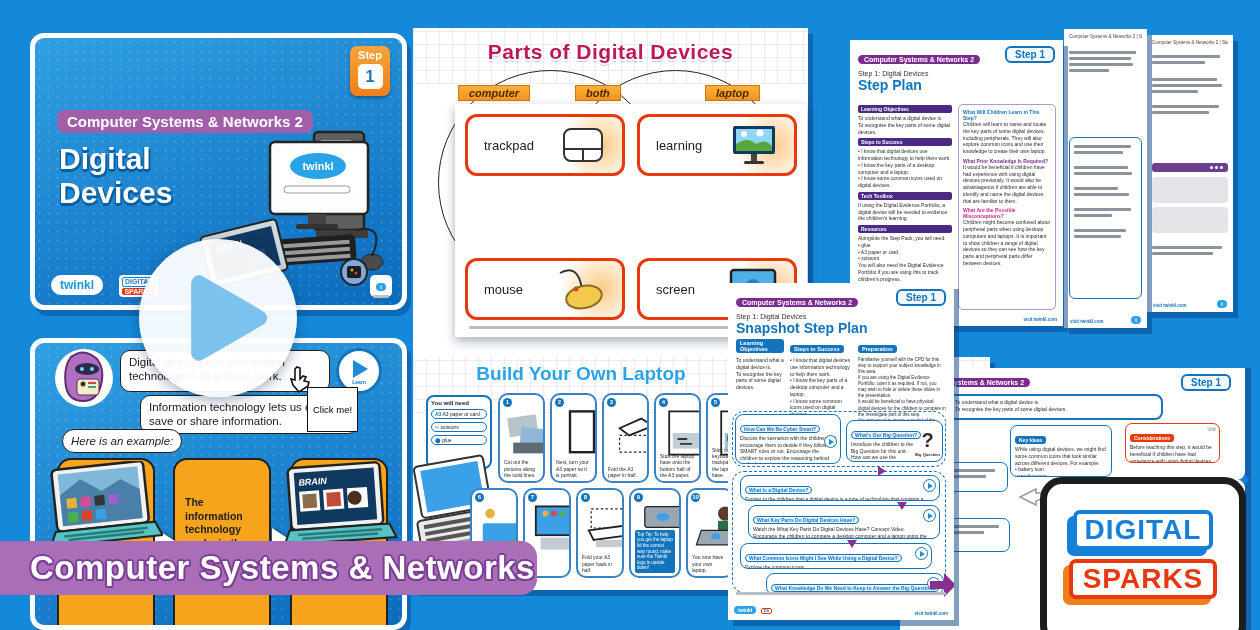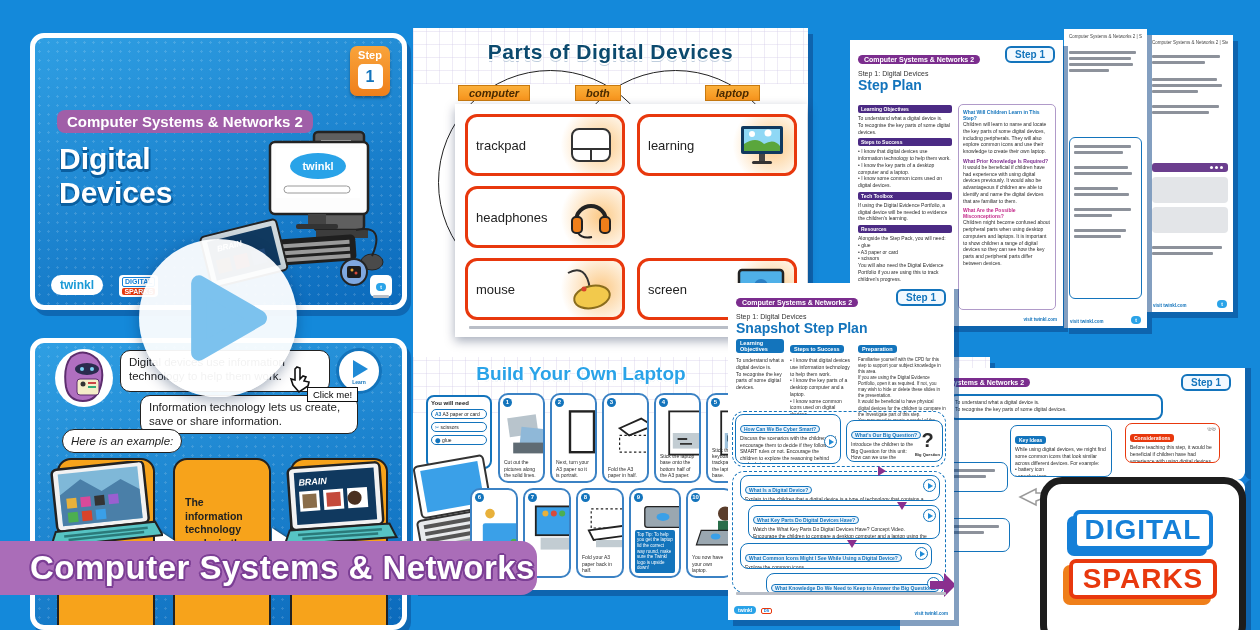--- a/index.html
+++ b/index.html
@@ -24,21 +24,21 @@
   .gbox{background:#e3e5e8;border-radius:4px;position:absolute}
   .pbar{position:absolute;background:#6b3e8e;height:9px;border-radius:3px}
   .pbar i{position:absolute;right:5px;top:3px;width:3px;height:3px;border-radius:50%;background:#fff;box-shadow:-5px 0 0 #fff,-10px 0 0 #fff}
   .flow{position:absolute;border:1.5px solid #1374bc;border-radius:8px;background:#fff;padding:2px 4px;overflow:hidden}
   .fh{display:inline-block;border:1px solid #1374bc;color:#1374bc;background:#eaf4fd;font-weight:bold;font-size:5px;border-radius:4px;padding:0 3px;margin-bottom:1px;white-space:nowrap}
   .fb{font-size:5px;line-height:1.3;color:#2b2b2b}
   .dashwrap{position:absolute;border:1.5px dashed #1374bc;border-radius:12px}
   .mlearn{position:absolute;width:13px;height:13px;border:1.5px solid #1374bc;border-radius:50%;background:#fff}
   .mlearn b{position:absolute;left:4px;top:3px;width:0;height:0;border-left:5px solid #1f8ad6;border-top:3px solid transparent;border-bottom:3px solid transparent}
   .chev{position:absolute;width:0;height:0;border-top:5px solid transparent;border-bottom:5px solid transparent;border-left:8px solid #8a2f8e}
-  .pcard{position:absolute;border:3px solid #e8380d;border-radius:12px;background:#fff;display:flex;align-items:center;justify-content:space-between;padding:4px 8px;overflow:hidden}
+  .pcard{position:absolute;border:3px solid #e8380d;border-radius:12px;background:#fff;display:flex;align-items:center;justify-content:space-between;padding:4px 16px;overflow:hidden}
   .pcard .glow{position:absolute;right:-8px;top:-8px;bottom:-8px;width:72px;background:radial-gradient(circle at 60% 50%, rgba(250,166,54,.6), rgba(250,166,54,0) 72%)}
   .pcard .lbl{font-size:13px;color:#222;z-index:2}
   .pcard .ic{z-index:2}
   .vlabel{position:absolute;background:linear-gradient(#fbb03b,#f7941d);border:1px solid #c87a10;font-weight:bold;font-style:italic;font-size:11px;color:#4a2a00;padding:1px 10px}
   .circuit{position:absolute;left:0;right:0;top:0;height:56px;opacity:.45;
     background-image:repeating-linear-gradient(0deg, rgba(150,130,200,.35) 0 1px, transparent 1px 13px),repeating-linear-gradient(90deg, rgba(150,130,200,.35) 0 1px, transparent 1px 13px)}
   .bcard{position:absolute;border:2px solid #3b82c4;border-radius:10px;background:#fff;overflow:hidden}
   .bnum{position:absolute;left:3px;top:3px;width:9px;height:9px;border-radius:50%;background:#1374bc;color:#fff;font-size:6px;font-weight:bold;text-align:center;line-height:9px}
   .bimg{position:absolute;left:6px;top:14px;right:6px;height:48px}
   .bcap{position:absolute;left:4px;bottom:3px;right:4px;font-size:5px;line-height:1.25;color:#2b2b2b}
@@ -145,21 +145,21 @@
     <span class="sm2">SPARKS</span>
   </div>
   <div class="abs" style="right:10px;bottom:8px;width:22px;height:22px;background:#fff;border-radius:5px;text-align:center">
     <span class="tinycloud" style="margin-top:3px">t</span>
     <div class="ml" style="margin:2px 3px"></div>
   </div>
 </div>
 
 <div class="page" style="left:413px;top:28px;width:395px;height:346px;z-index:20">
   <div class="circuit"></div>
-  <div class="abs" style="left:0;right:0;top:12px;text-align:center;font-size:21px;font-weight:bold;color:#0c4a6e;letter-spacing:.5px;
+  <div class="abs" style="left:0;right:0;top:12px;text-align:center;font-size:21px;font-weight:bold;color:#be185d;letter-spacing:.5px;
        text-shadow:1.5px 0 0 #fff,-1.5px 0 0 #fff,0 1.5px 0 #fff,0 -1.5px 0 #fff,0 2.5px 0 rgba(0,60,120,.25)">Parts of Digital Devices</div>
   <div class="abs" style="left:25px;top:42px;width:225px;height:225px;border:1.5px solid #222;border-radius:50%"></div>
   <div class="abs" style="left:150px;top:42px;width:225px;height:225px;border:1.5px solid #222;border-radius:50%"></div>
   <span class="vlabel" style="left:45px;top:57px">computer</span>
   <span class="vlabel" style="left:162px;top:57px">both</span>
   <span class="vlabel" style="left:292px;top:57px">laptop</span>
   <div class="ml abs" style="left:20px;right:20px;bottom:6px"></div>
 </div>
 
 <div class="page" style="left:455px;top:104px;width:352px;height:233px;z-index:30;box-shadow:0 4px 10px rgba(0,20,60,.35)">
@@ -180,30 +180,20 @@
       <rect x="3" y="2" width="42" height="28" rx="2" fill="#10395f"></rect>
       <rect x="6" y="5" width="36" height="22" fill="#8fd8f5"></rect>
       <path d="M6 27 L6 20 Q18 12 26 20 Q36 14 42 22 L42 27 Z" fill="#5aa63c"></path>
       <circle cx="14" cy="10" r="3" fill="#fff"></circle>
         <circle cx="30" cy="9" r="3.5" fill="#fff"></circle>
       <rect x="21" y="30" width="6" height="7" fill="#444"></rect>
         <rect x="14" y="37" width="20" height="3" rx="1.5" fill="#333"></rect>
     </svg>
   </div>
 
-  <div class="pcard" style="left:10px;top:82px;width:160px;height:62px">
-    <div class="glow"></div>
-    <span class="lbl">headphones</span>
-    <svg class="ic" width="46" height="44" viewBox="0 0 46 44">
-      <path d="M8 26 a15 15 0 0 1 30 0" fill="none" stroke="#222" stroke-width="4"></path>
-      <rect x="4" y="22" width="10" height="16" rx="4" fill="#ef7f1a" stroke="#222" stroke-width="2"></rect>
-      <rect x="32" y="22" width="10" height="16" rx="4" fill="#ef7f1a" stroke="#222" stroke-width="2"></rect>
-      <path d="M10 38 q4 6 14 4" fill="none" stroke="#222" stroke-width="2"></path>
-    </svg>
-  </div>
 
   <div class="pcard" style="left:182px;top:154px;width:160px;height:62px">
     <div class="glow"></div>
     <span class="lbl">screen</span>
     <svg class="ic" width="50" height="42" viewBox="0 0 50 42">
       <rect x="3" y="2" width="44" height="32" rx="3" fill="#4fb0e8" stroke="#222" stroke-width="2.5"></rect>
       <circle cx="25" cy="18" r="7" fill="#2a7fc4"></circle>
       <rect x="18" y="34" width="14" height="4" fill="#444"></rect>
     </svg>
   </div>
@@ -580,21 +570,21 @@
   <div class="bubble" style="left:27px;top:86px;border-radius:14px;font-style:italic">Here is an example:</div>
 
   <div class="learnicon" style="right:20px;top:5px">
     <div class="ltri"></div>
     <span class="llabel">Learn</span>
   </div>
 
   <svg class="abs" style="left:252px;top:22px;z-index:5" width="26" height="30" viewBox="0 0 26 30">
     <path d="M10 2 L13 3 L13 14 L16 11 L19 12 L17 16 L22 17 L21 21 L12 27 L6 20 L4 14 L8 15 L8 4 Z" fill="#fff" stroke="#111" stroke-width="1.6"></path>
   </svg>
-  <div class="abs" style="left:272px;top:44px;background:#fff;border:1.5px solid #111;font-size:9.5px;padding:1px 5px">Click me!</div>
+  <div class="abs" style="left:272px;top:44px;background:#fff;border:1.5px solid #111;font-size:9.5px;padding:16px 5px">Click me!</div>
 
   <div class="opanel" style="left:22px;top:115px;width:98px;height:190px"></div>
   <svg class="abs" style="left:8px;top:118px;z-index:2" width="120" height="86" viewBox="0 0 120 86">
     <g transform="rotate(-6 60 43)">
       <rect x="12" y="4" width="92" height="62" rx="5" fill="#f2f2f2" stroke="#222" stroke-width="2.5"></rect>
       <rect x="18" y="9" width="80" height="52" fill="#7fb8d8"></rect>
       <path d="M18 30 L40 16 L60 30 L80 20 L98 32 L98 61 L18 61 Z" fill="#4a7fa8"></path>
       <g>
         <rect x="24" y="34" width="10" height="10" fill="#e8b13b"></rect>
           <rect x="38" y="34" width="10" height="10" fill="#d84a9a"></rect>

